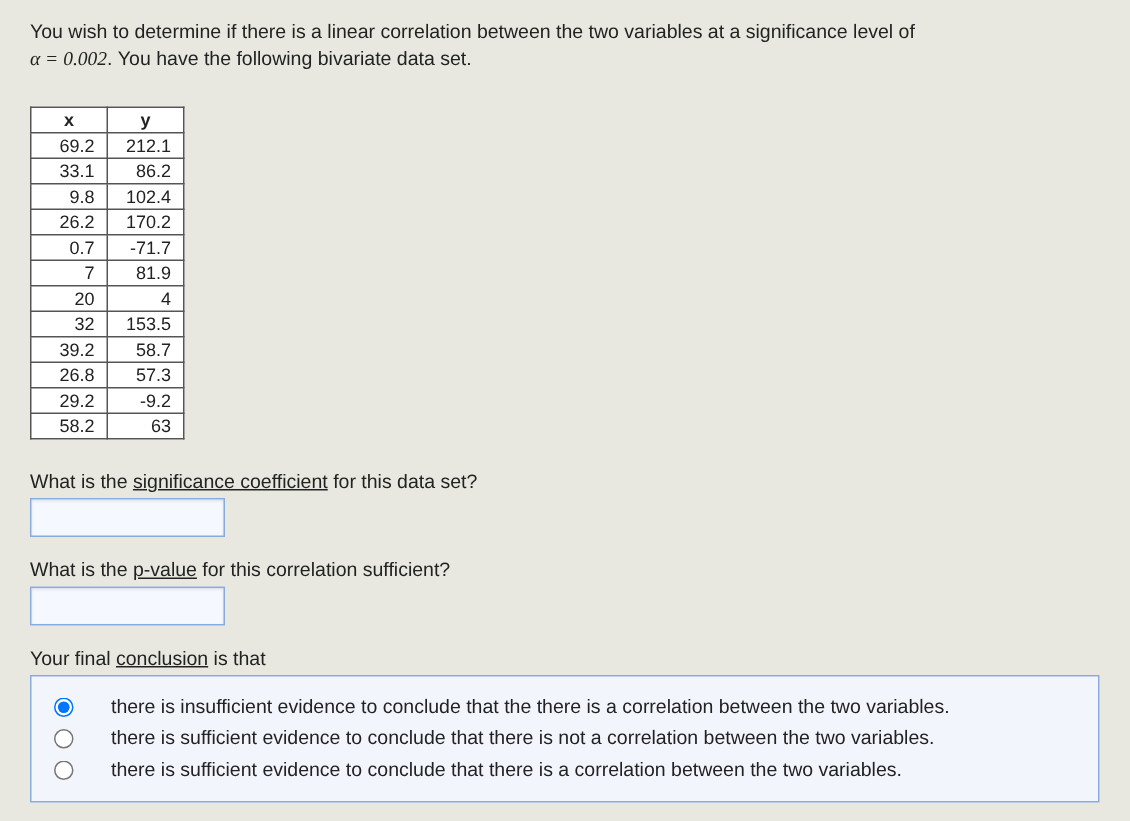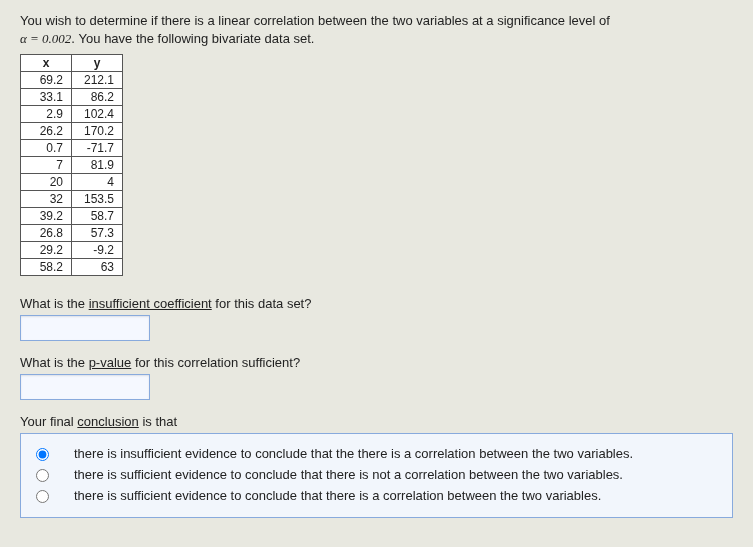--- a/index.html
+++ b/index.html
@@ -6,21 +6,21 @@
       margin: 0;
       padding: 12px 20px;
       font-family: Arial, sans-serif;
       font-size: 13px;
       background: #e8e8e0;
       color: #222;
       width: 753px;
       box-sizing: border-box;
     }
     .intro {
-      margin-bottom: 6px;
+      margin-bottom: 23px;
       line-height: 1.4;
     }
     .alpha {
       font-family: "Times New Roman", serif;
       font-style: italic;
     }
     table.data {
       border-collapse: collapse;
       margin-bottom: 20px;
       background: #fff;
@@ -90,21 +90,21 @@
   <tbody id="data-rows">
       <tr>
         <td>69.2</td>
         <td>212.1</td>
       </tr>
       <tr>
         <td>33.1</td>
         <td>86.2</td>
       </tr>
       <tr>
-        <td>2.9</td>
+        <td>9.8</td>
         <td>102.4</td>
       </tr>
       <tr>
         <td>26.2</td>
         <td>170.2</td>
       </tr>
       <tr>
         <td>0.7</td>
         <td>-71.7</td>
       </tr>
@@ -133,21 +133,21 @@
         <td>-9.2</td>
       </tr>
       <tr>
         <td>58.2</td>
         <td>63</td>
       </tr>
     </tbody>
 </table>
 
 <div class="prompt">
-  <span>What is the </span><span class="underline">insufficient coefficient</span><span> for this data set?</span>
+  <span>What is the </span><span class="underline">significance coefficient</span><span> for this data set?</span>
 </div>
 <input class="ans" type="text" value="" style="">
 
 <div class="prompt">
   <span>What is the </span><span class="underline">p-value</span><span> for this correlation sufficient?</span>
 </div>
 <input class="ans" type="text" value="" style="">
 
 <div class="prompt">
   <span>Your final </span><span class="underline">conclusion</span><span> is that</span>

